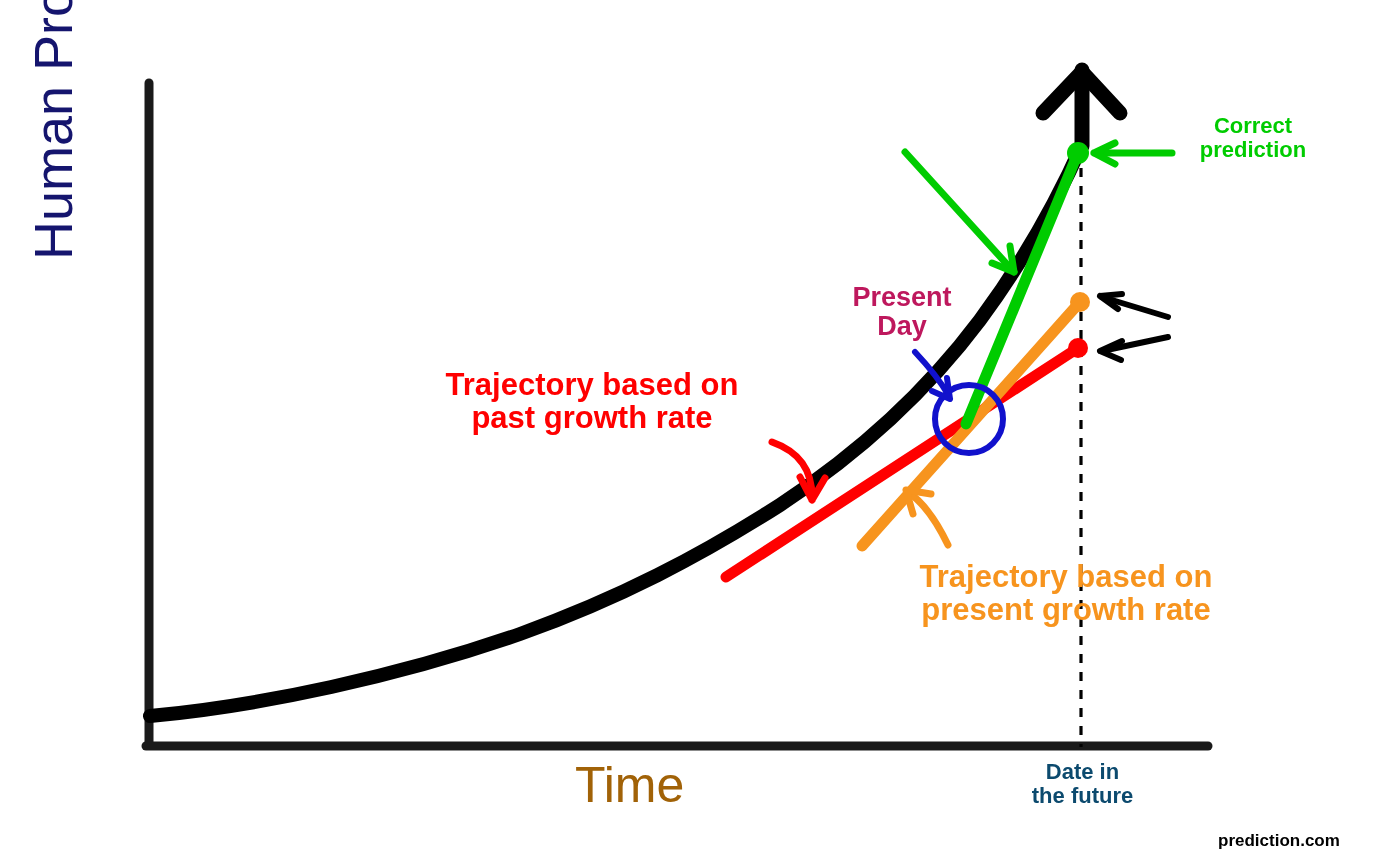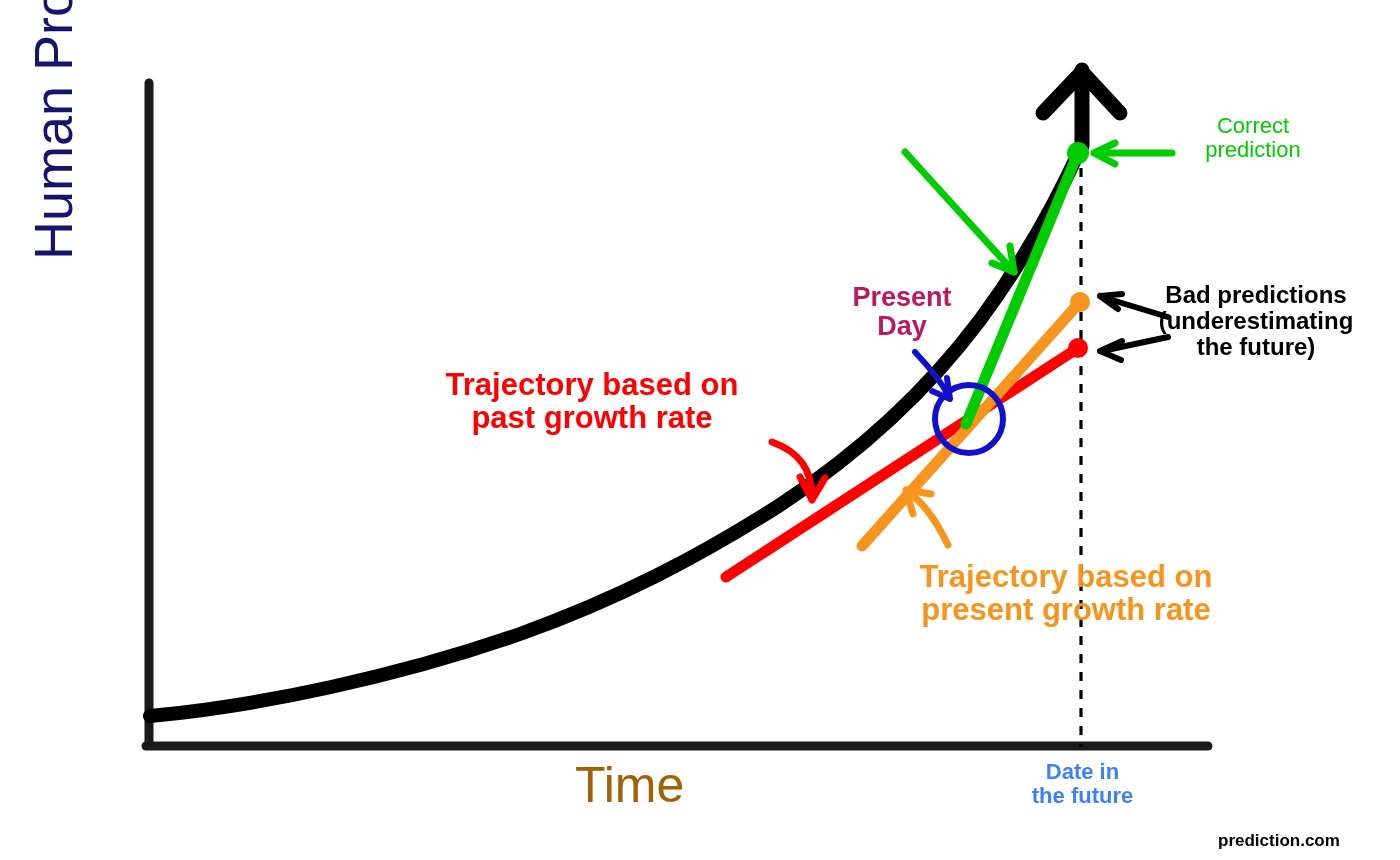--- a/index.html
+++ b/index.html
@@ -84,40 +84,40 @@
     font-size: 27px;
     font-weight: bold;
     color: #be185d;
   }
   #correct-prediction-callout {
     left: 1168px;
     top: 114px;
     width: 170px;
     text-align: center;
     font-size: 22px;
-    font-weight: normal;
+    font-weight: bold;
     color: #00cc00;
   }
   #bad-predictions-callout {
     left: 1130px;
     top: 282px;
     width: 252px;
     text-align: center;
     font-size: 24px;
     font-weight: bold;
     color: #000000;
   }
   #future-date-label {
     left: 1005px;
     top: 760px;
     width: 155px;
     text-align: center;
     font-size: 22px;
     font-weight: bold;
-    color: #3b82f6;
+    color: #0c4a6e;
   }
   #watermark {
     left: 1218px;
     top: 832px;
     font-size: 17px;
     font-weight: bold;
     color: #000000;
   }
 </style>
 </head>
@@ -203,22 +203,19 @@
 
   <div class="lbl" id="orange-callout">Trajectory based on
 present growth rate</div>
 
   <div class="lbl" id="present-day-callout">Present
 Day</div>
 
   <div class="lbl" id="correct-prediction-callout">Correct
 prediction</div>
 
-  <div class="lbl" id="bad-predictions-callout">Bad predictions
-(underestimating
-the future)</div>
 
   <div class="lbl" id="future-date-label">Date in
 the future</div>
 
   <div class="lbl" id="watermark">prediction.com</div>
 
 </div>
 
 </body></html>

